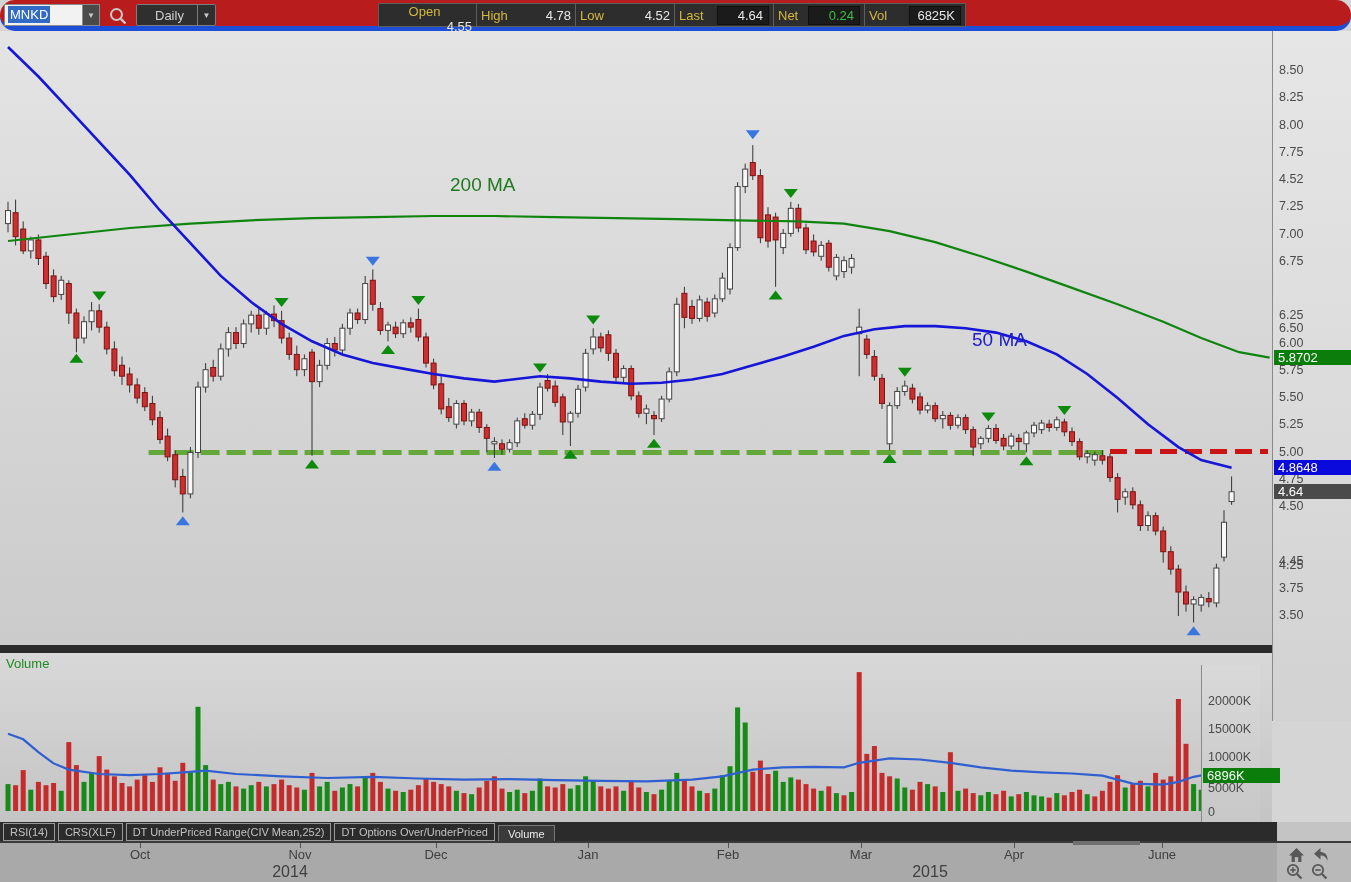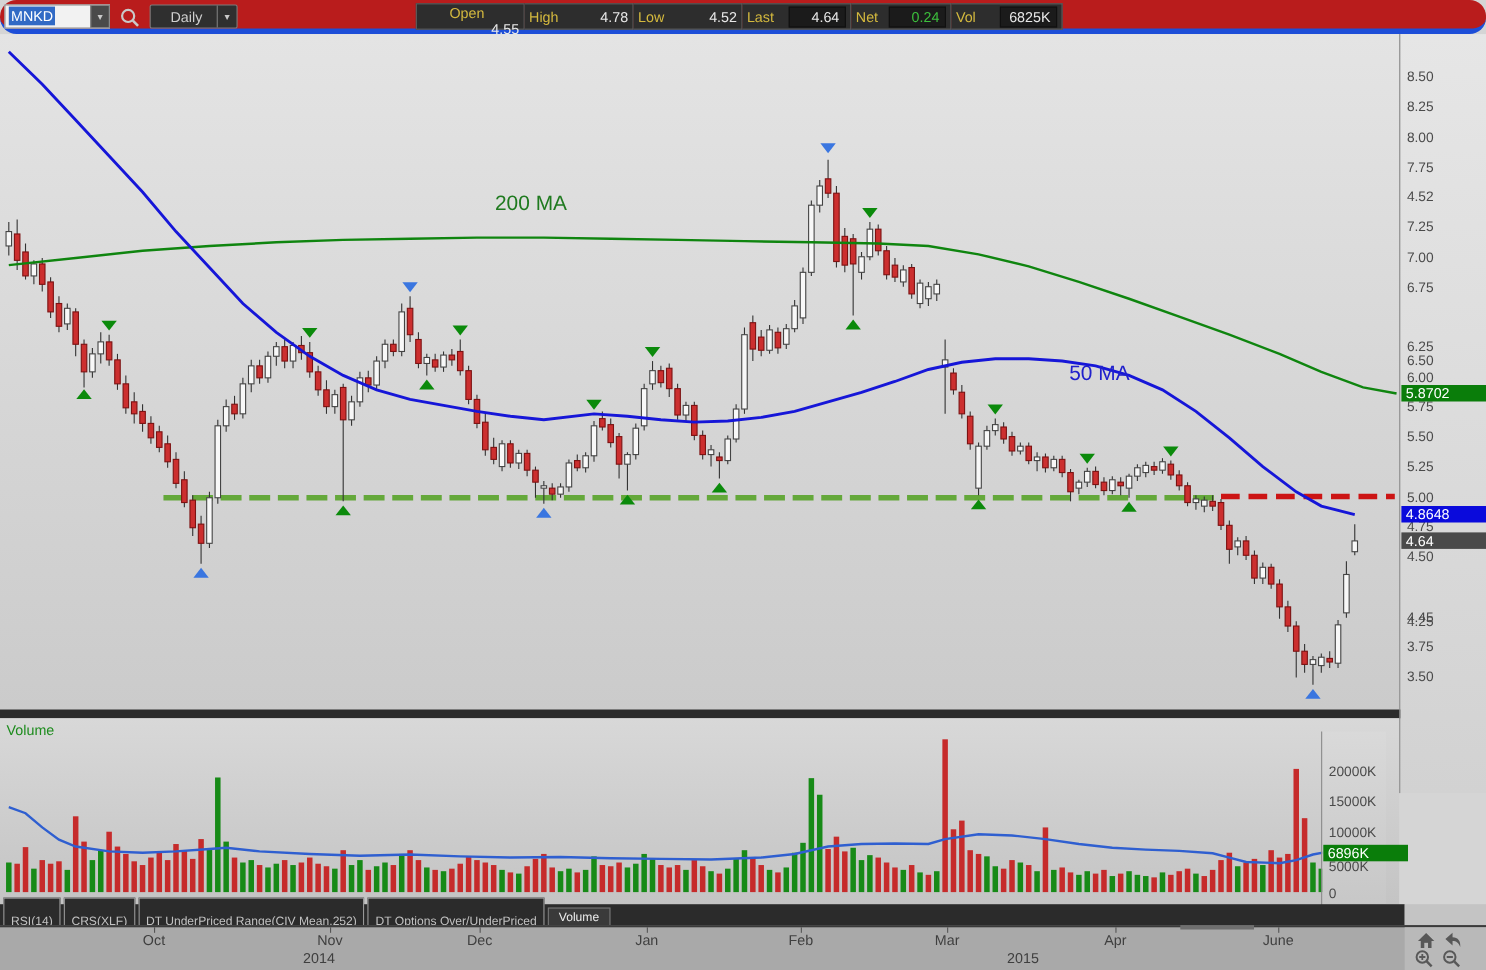--- a/index.html
+++ b/index.html
@@ -31,29 +31,29 @@
   .vol-title{position:absolute;left:6px;top:3px;font-size:13px;color:#1e8c1e;}
 
   
   .price-axis{position:absolute;left:1272px;top:31px;width:79px;height:690px;background:linear-gradient(180deg,#e6e6e6,#d2d2d2);border-left:1px solid #8a8a8a;}
   .vol-axis{position:absolute;left:1201px;top:653px;width:59px;height:169px;background:linear-gradient(180deg,#d9d9d9,#c6c6c6);border-left:1px solid #8a8a8a;margin-top:12px;}
   .tick{position:absolute;left:6px;font-size:12.5px;color:#4a4a4a;}
   .badge{position:absolute;left:1px;width:77px;height:15px;color:#ffffff;font-size:13px;padding:0 0 0 4px;line-height:15px;}
 
   
   .tabbar{position:absolute;left:0;top:822px;width:1277px;height:19px;background:#2b2b2b;display:flex;align-items:center;}
-  .tab{margin-left:3px;border:1px solid #989898;background:#2b2b2b;color:#c2c2c2;font-size:11px;padding:15px 6px 2px;white-space:nowrap;}
+  .tab{margin-left:3px;border:1px solid #989898;background:#2b2b2b;color:#c2c2c2;font-size:11px;padding:2px 6px 2px;white-space:nowrap;}
   .tab.active{background:#3a3a3a;color:#ececec;border-color:#777;position:relative;top:3px;padding:2px 9px 4px;}
   .tabbar-right{position:absolute;left:1277px;top:822px;width:74px;height:19px;background:#c4c4c4;}
 
   
   .xaxis{position:absolute;left:0;top:841px;width:1351px;height:41px;background:#a9a9a9;border-top:2px solid #3a3a3a;}
   .xaxis .icon-zone{position:absolute;left:1277px;top:0;width:74px;height:41px;background:#b9b9b9;}
   .month{position:absolute;top:4px;font-size:13px;color:#3f3f3f;transform:translateX(-50%);}
-  .year{position:absolute;top:20px;font-size:13px;color:#3f3f3f;transform:translateX(-50%);}
+  .year{position:absolute;top:20px;font-size:16px;color:#3f3f3f;transform:translateX(-50%);}
   .mtick{position:absolute;top:0;width:1px;height:5px;background:#555;}
   .scroll-thumb{position:absolute;left:1073px;top:-2px;width:67px;height:4px;background:#6f6f6f;}
   .nav-icons{position:absolute;left:1284px;top:2px;width:60px;height:38px;}
   .nav-icons svg{position:absolute;}
 </style>
 </head>
 <body>
 
 <div id="app">
 

